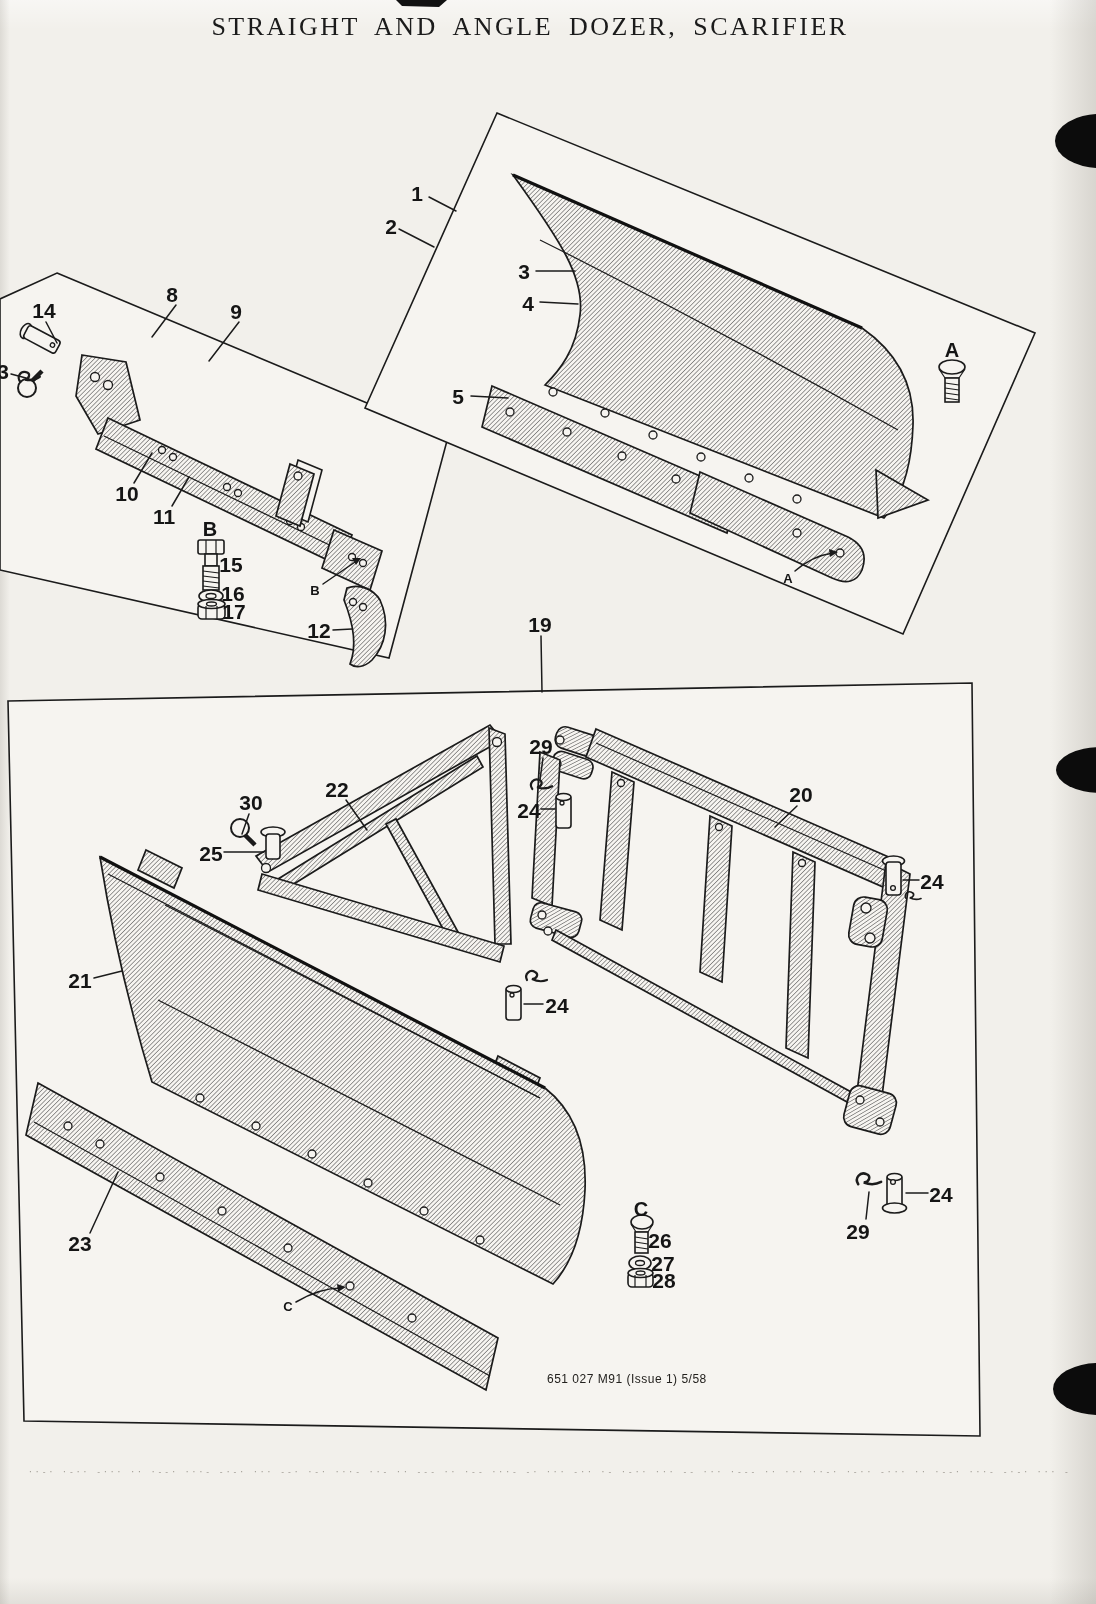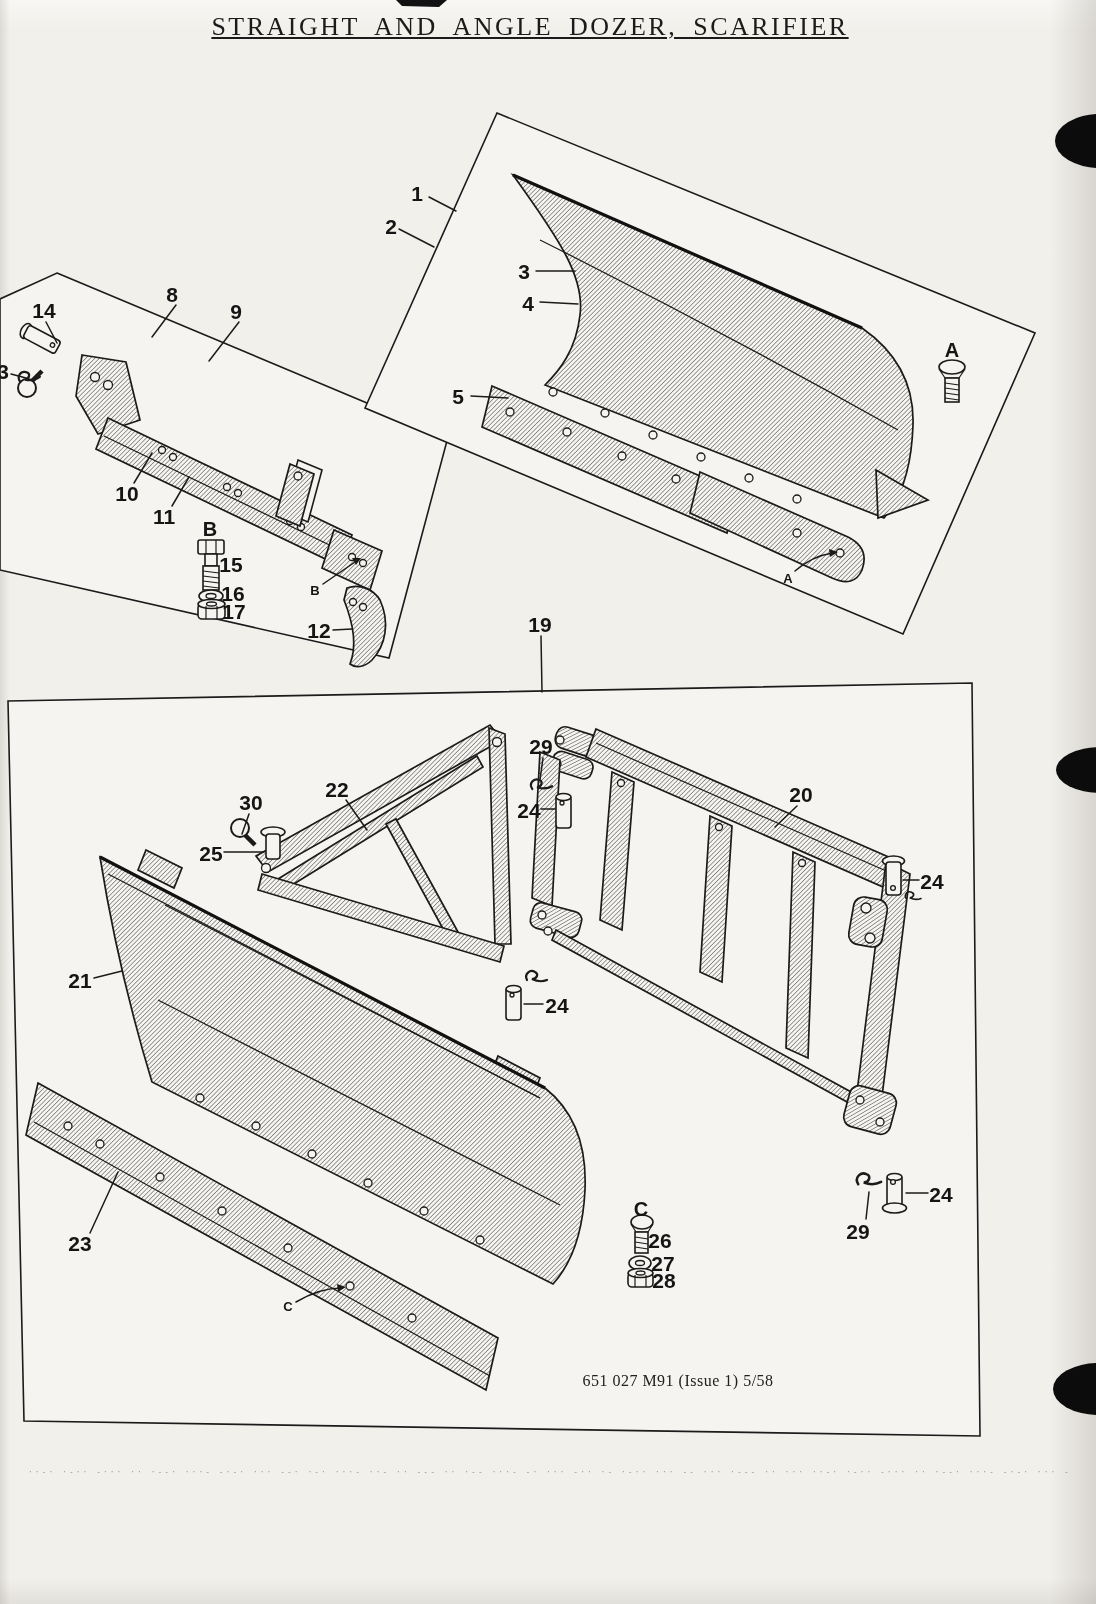--- a/index.html
+++ b/index.html
@@ -9,25 +9,25 @@
       linear-gradient(90deg, rgba(110,105,95,.16), rgba(0,0,0,0) 10px),
       linear-gradient(270deg, rgba(110,105,95,.20), rgba(0,0,0,0) 46px),
       linear-gradient(0deg, rgba(110,105,95,.12), rgba(0,0,0,0) 26px),
       linear-gradient(180deg, rgba(255,255,255,.45), rgba(0,0,0,0) 30px),
       #f2f0eb;
     font-family:"Liberation Sans", sans-serif;
   }
   .title{
     position:absolute;left:210px;top:12px;width:640px;text-align:center;
     font-family:"Liberation Serif", serif;font-size:26px;font-weight:500;
-    letter-spacing:2.5px;word-spacing:7px;color:#1b1b1b;white-space:nowrap;text-decoration:underline;
+    letter-spacing:2.5px;word-spacing:7px;color:#1b1b1b;white-space:nowrap;
   }
   .footer{
-    position:absolute;left:547px;top:1372px;width:262px;text-align:center;
-    font-family:Liberation Serif, serif;font-size:16px;color:#23211e;
+    position:absolute;left:547px;top:1372px;width:262px;
+    font-family:Liberation Sans, sans-serif;font-size:12px;color:#23211e;
     letter-spacing:.5px;white-space:nowrap;
   }
   .noise{
     position:absolute;left:28px;top:1468px;width:1040px;height:14px;overflow:hidden;
     font-family:"DejaVu Sans Mono", monospace;font-size:8px;letter-spacing:2px;
     color:rgba(92,86,74,.55);white-space:nowrap;filter:blur(.4px);
   }
   svg{position:absolute;left:0;top:0;}
   text{text-anchor:middle;dominant-baseline:central;fill:#151515;}
   .num{font:bold 21px "Liberation Sans", sans-serif;}

